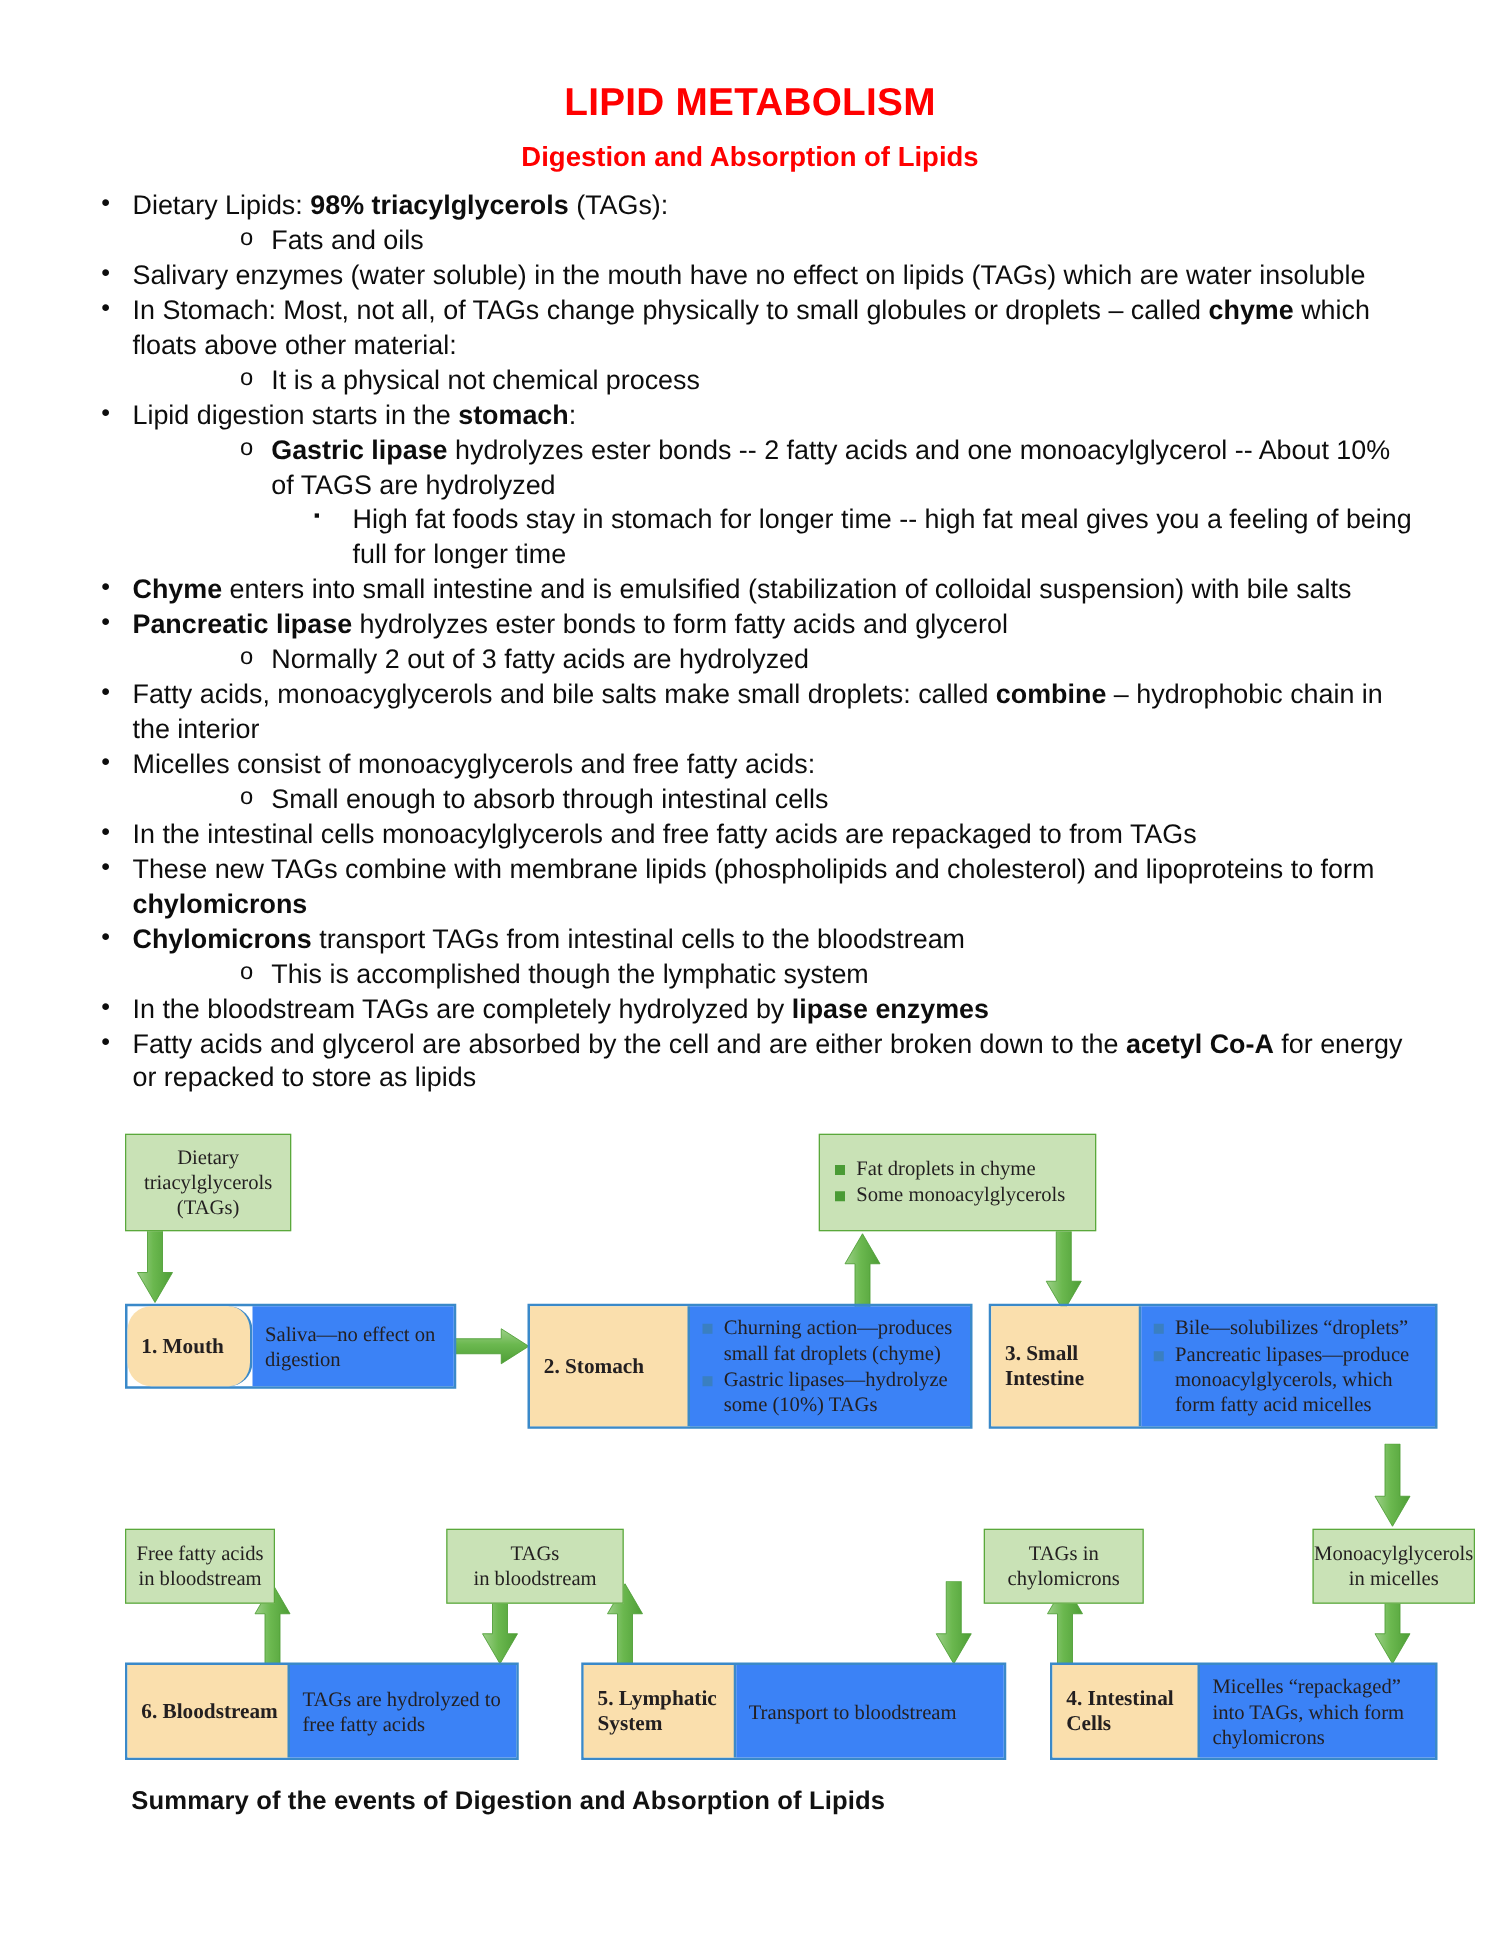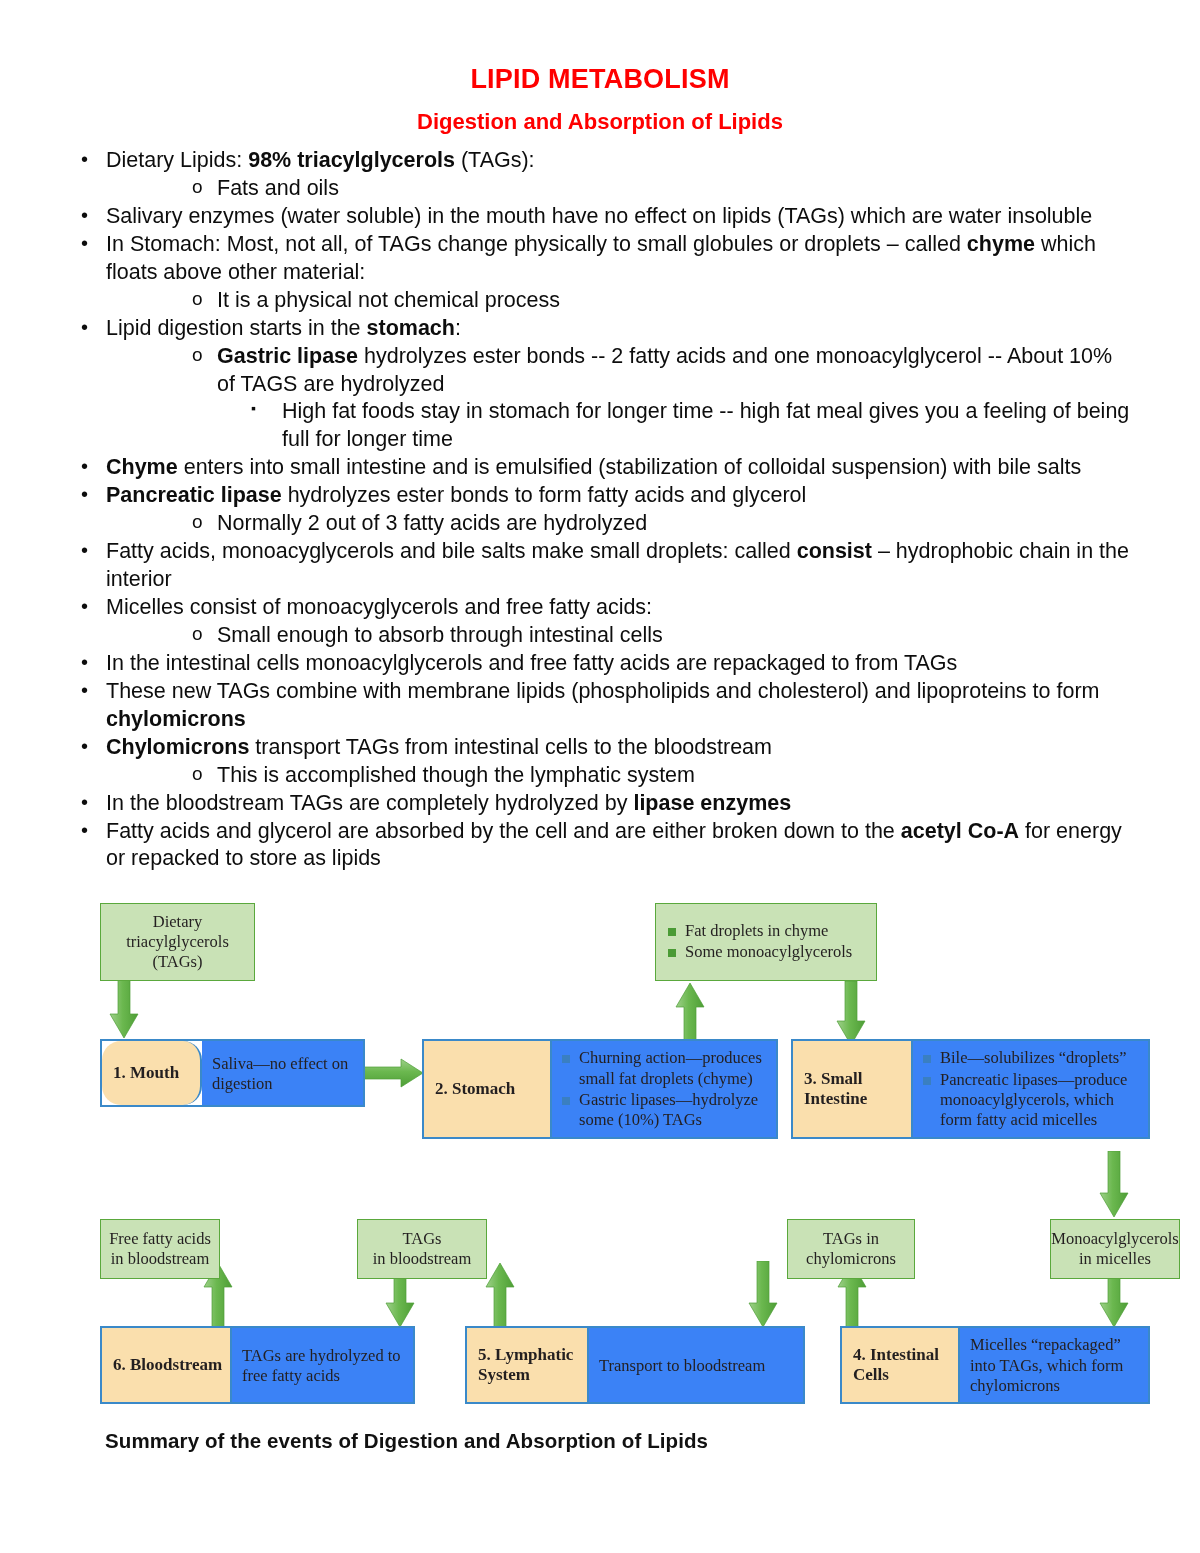--- a/index.html
+++ b/index.html
@@ -15,21 +15,21 @@
     font-family: "Liberation Sans", sans-serif;
     color: #000000;
     overflow: hidden;
   }
 
   
   .page-title {
     text-align: center;
     color: #ff0000;
     font-weight: bold;
-    font-size: 27px;
+    font-size: 31px;
     letter-spacing: 0.2px;
     margin: 0;
     padding-top: 66px;
     line-height: 1.0;
   }
   .page-subtitle {
     text-align: center;
     color: #ff0000;
     font-weight: bold;
     font-size: 22px;
@@ -240,21 +240,21 @@
     <span><span class="b">Pancreatic lipase</span><span> hydrolyzes ester bonds to form fatty acids and glycerol</span></span>
   </div>
 
   <div class="li lvl2">
     <span class="mk">o</span>
     <span>Normally 2 out of 3 fatty acids are hydrolyzed</span>
   </div>
 
   <div class="li lvl1">
     <span class="mk">•</span>
-    <span><span>Fatty acids, monoacyglycerols and bile salts make small droplets: called </span><span class="b">consist</span><span> – hydrophobic chain in the interior</span></span>
+    <span><span>Fatty acids, monoacyglycerols and bile salts make small droplets: called </span><span class="b">combine</span><span> – hydrophobic chain in the interior</span></span>
   </div>
 
   <div class="li lvl1">
     <span class="mk">•</span>
     <span>Micelles consist of monoacyglycerols and free fatty acids:</span>
   </div>
 
   <div class="li lvl2">
     <span class="mk">o</span>
     <span>Small enough to absorb through intestinal cells</span>
@@ -367,21 +367,21 @@
       <polygon points="9,0 21,0 21,42 29,42 15,66 1,42 9,42" fill="url(#gv)" stroke="#4e9e36" stroke-width="0.7"></polygon>
     </svg>
   </div>
 
   <div class="arrow" style="left:108px; top:370px; width:30px; height:68px;">
     <svg width="30" height="68" viewBox="0 0 30 68">
       <polygon points="9,68 21,68 21,26 29,26 15,2 1,26 9,26" fill="url(#gv)" stroke="#4e9e36" stroke-width="0.7"></polygon>
     </svg>
   </div>
 
-  <div class="box green" style="left:5px; top:12px; width:155px; height:78px;">
+  <div class="box green" style="left:5px; top:12px; width:133px; height:78px;">
     <div>
       <div>Dietary</div>
       <div>triacylglycerols</div>
       <div>(TAGs)</div>
     </div>
   </div>
 
   <div class="box green left" style="left:560px; top:12px; width:222px; height:78px; padding-left:12px;">
     <ul class="minilist">
       <li>Fat droplets in chyme</li>
@@ -396,21 +396,21 @@
     </div>
   </div>
 
   <div class="box green" style="left:692px; top:328px; width:128px; height:60px;">
     <div>
       <div>TAGs in</div>
       <div>chylomicrons</div>
     </div>
   </div>
 
-  <div class="box green" style="left:262px; top:328px; width:130px; height:60px;">
+  <div class="box green" style="left:262px; top:328px; width:142px; height:60px;">
     <div>
       <div>TAGs</div>
       <div>in bloodstream</div>
     </div>
   </div>
 
   <div class="box green" style="left:5px; top:328px; width:120px; height:60px;">
     <div>
       <div>Free fatty acids</div>
       <div>in bloodstream</div>

